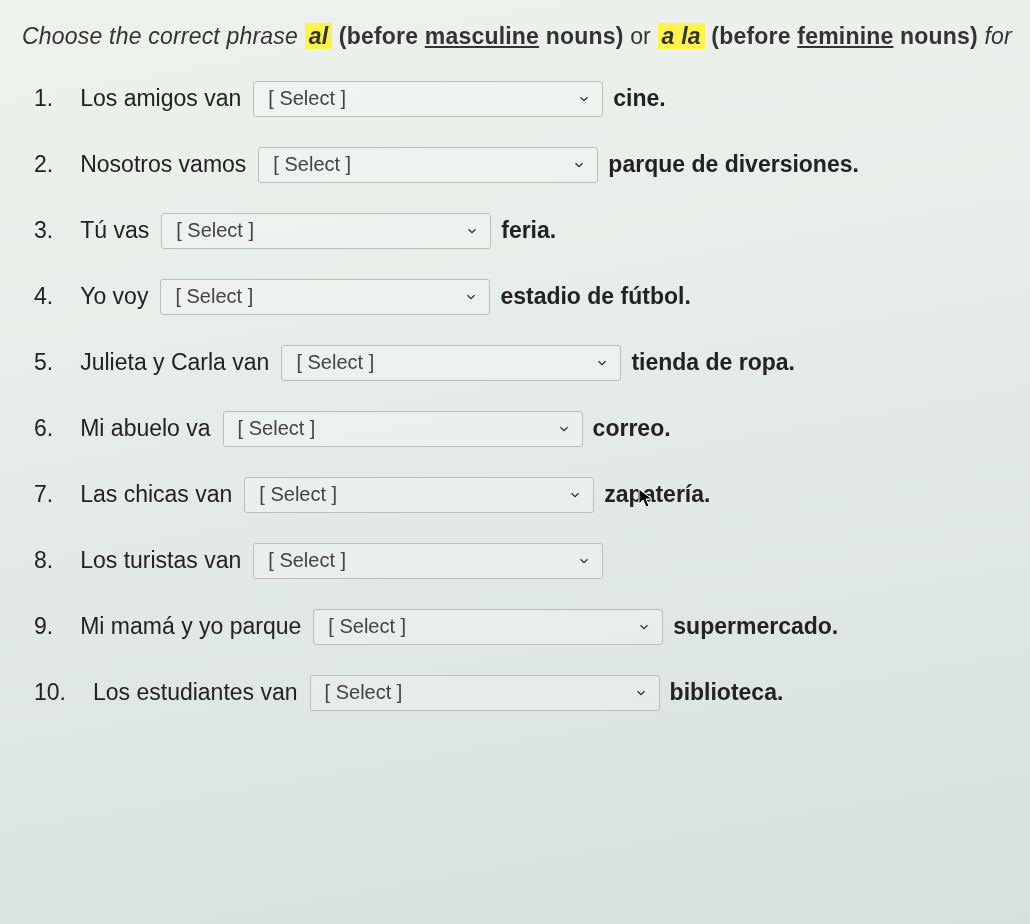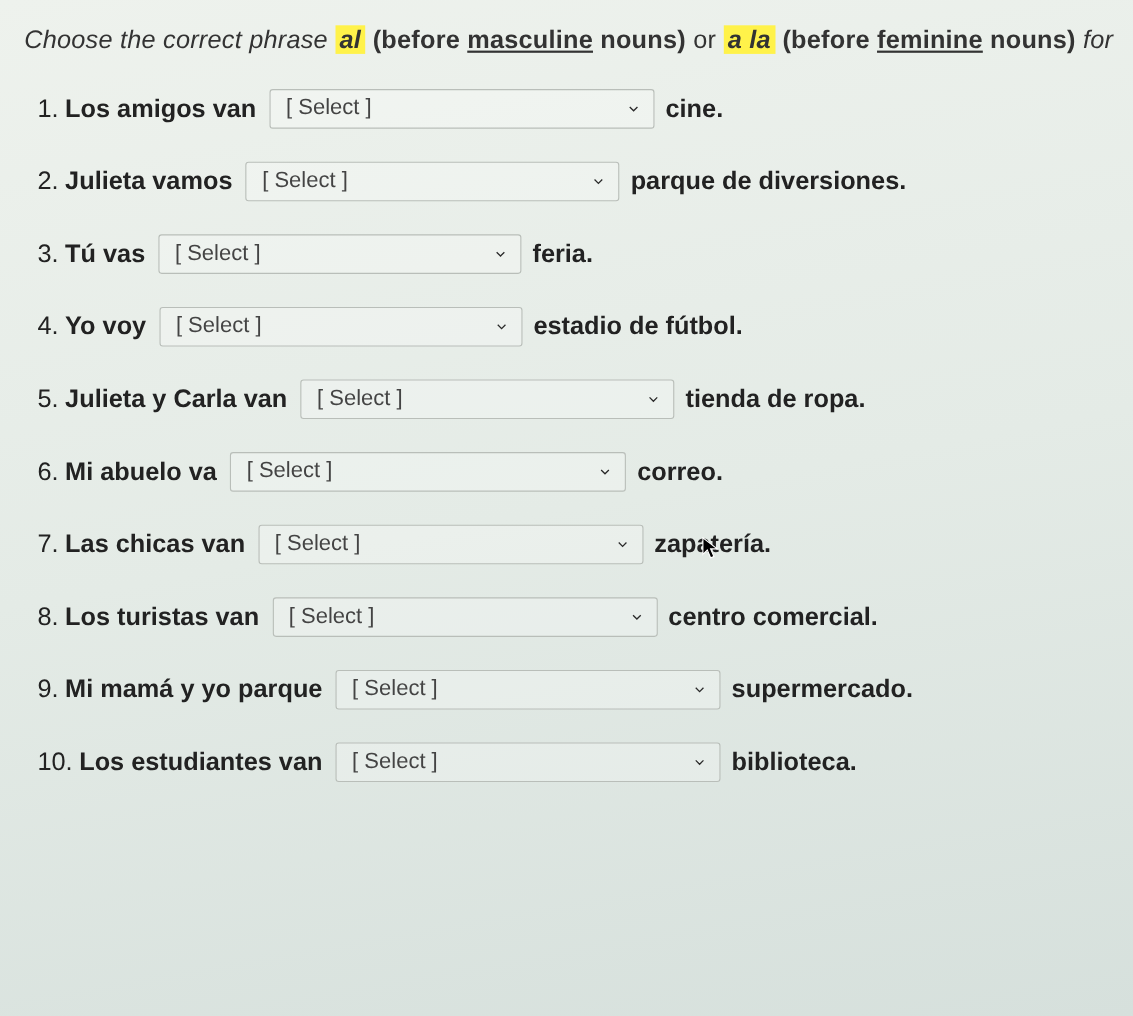--- a/index.html
+++ b/index.html
@@ -43,22 +43,23 @@
     margin: 0 0 30px 0;
     font-size: 23px;
     color: #222;
   }
   .qrow .num {
     font-weight: 400;
     margin-right: 6px;
     white-space: nowrap;
   }
   .qrow .pre {
-    font-weight: 700;
+    font-weight: 400;
     white-space: nowrap;
+    margin-left: 21px;
   }
   .qrow .post {
     font-weight: 700;
     margin-left: 10px;
     white-space: nowrap;
   }
   .selectbox {
     display: inline-flex;
     align-items: center;
     justify-content: space-between;
@@ -142,21 +143,21 @@
           <svg viewBox="0 0 24 24">
               <polyline points="6 9 12 15 18 9"></polyline>
             </svg>
         </span>
       </div>
       <span class="post">cine.</span>
     </div>
 
     <div class="qrow q2">
       <span class="num">2.</span>
-      <span class="pre">Julieta vamos</span>
+      <span class="pre">Nosotros vamos</span>
       <div class="selectbox">
         <span class="lbl">[ Select ]</span>
         <span class="chev">
           <svg viewBox="0 0 24 24">
               <polyline points="6 9 12 15 18 9"></polyline>
             </svg>
         </span>
       </div>
       <span class="post">parque de diversiones.</span>
     </div>
@@ -235,21 +236,20 @@
       <span class="num">8.</span>
       <span class="pre">Los turistas van</span>
       <div class="selectbox">
         <span class="lbl">[ Select ]</span>
         <span class="chev">
           <svg viewBox="0 0 24 24">
               <polyline points="6 9 12 15 18 9"></polyline>
             </svg>
         </span>
       </div>
-      <span class="post">centro comercial.</span>
     </div>
 
     <div class="qrow q9">
       <span class="num">9.</span>
       <span class="pre">Mi mamá y yo parque</span>
       <div class="selectbox">
         <span class="lbl">[ Select ]</span>
         <span class="chev">
           <svg viewBox="0 0 24 24">
               <polyline points="6 9 12 15 18 9"></polyline>

